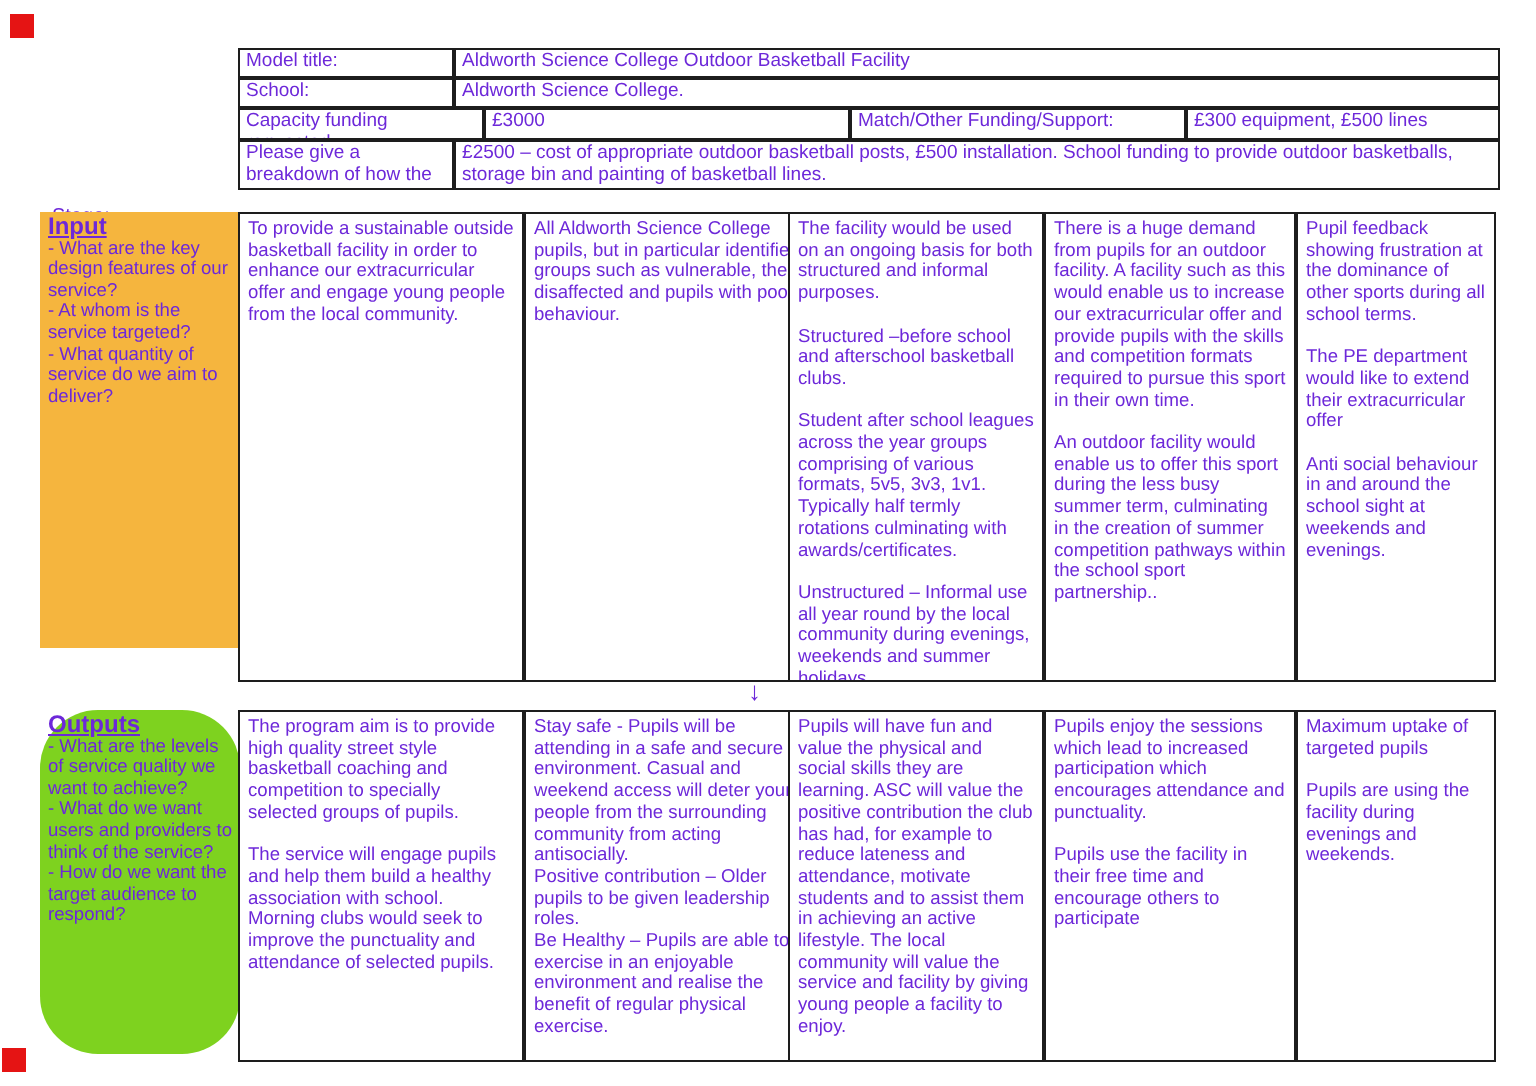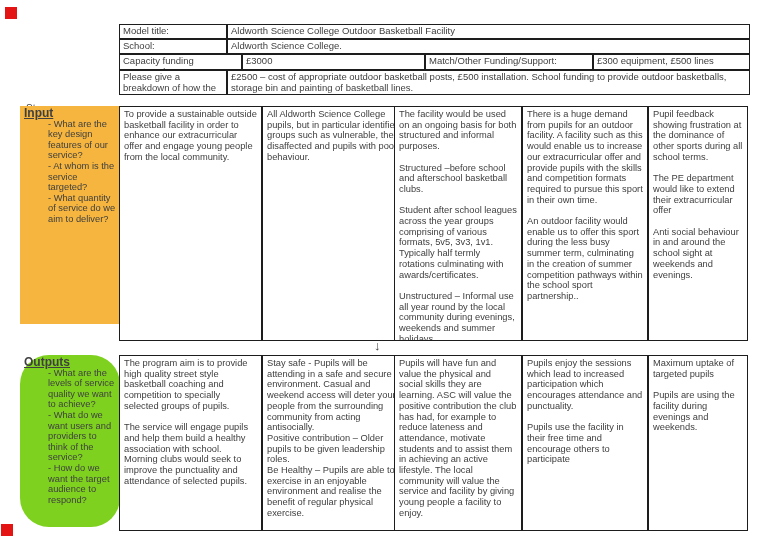--- a/index.html
+++ b/index.html
@@ -1,17 +1,17 @@
 <!DOCTYPE html>
 <html style="--marker-red: #e51414; --stage-yellow: #f5b53e; --stage-green: #7ed21f;"><head>
 <meta charset="utf-8">
 <style>
   html,body{margin:0;padding:0;background:#fff;}
   .page{position:relative;width:768px;height:543px;background:#fff;overflow:hidden;
-        font-family:"Liberation Sans",sans-serif;color:#404040;}
+        font-family:"Liberation Sans",sans-serif;color:#6d28d9;}
   .marker{position:absolute;width:12px;height:12px;background:var(--marker-red,#e51414);}
   .m-top{left:5px;top:7px;}
   .m-bottom{left:1px;top:524px;}
 
   
   .ttable{position:absolute;left:119px;top:24px;width:631px;}
   .trow{display:flex;}
   .tcell{border:1.5px solid #1d1d1d;background:#fff;box-sizing:border-box;
          padding:1px 3px;font-size:9.5px;line-height:10.8px;overflow:hidden;}
   .h15{height:15px}.h16{height:16px}.h25{height:25px}
@@ -23,21 +23,21 @@
 
   
   .lrow{position:absolute;left:0;width:768px;}
   .row-input{top:106px;height:235px;}
   .row-outputs{top:355px;height:176px;}
   .stage-cell{position:absolute;left:20px;width:100px;box-sizing:border-box;
               padding:2px 4px;font-size:9.3px;line-height:10.6px;}
   .stage-yellow{top:0;height:218px;background:var(--stage-yellow,#f5b53e);}
   .stage-green{top:0;height:172px;background:var(--stage-green,#7ed21f);border-radius:29px;}
   .stage-title{font-weight:bold;text-decoration:underline;font-size:12px;display:block;}
-  .stage-questions{white-space:pre-line;margin-left:24px;}
+  .stage-questions{white-space:pre-line;}
   .lcell{position:absolute;top:0;bottom:0;border:1.5px solid #1d1d1d;background:#fff;
          box-sizing:border-box;padding:2px 4px;font-size:9.3px;line-height:10.7px;
          white-space:pre-line;overflow:hidden;}
   .c1{left:119px;width:143px}
   .c2{left:262px;width:148px}
   .c3{left:394px;width:128px}
   .c4{left:522px;width:126px}
   .c5{left:648px;width:100px}
   .arrow{position:absolute;left:374px;top:339px;font-size:13px;line-height:13px;}
 </style>

